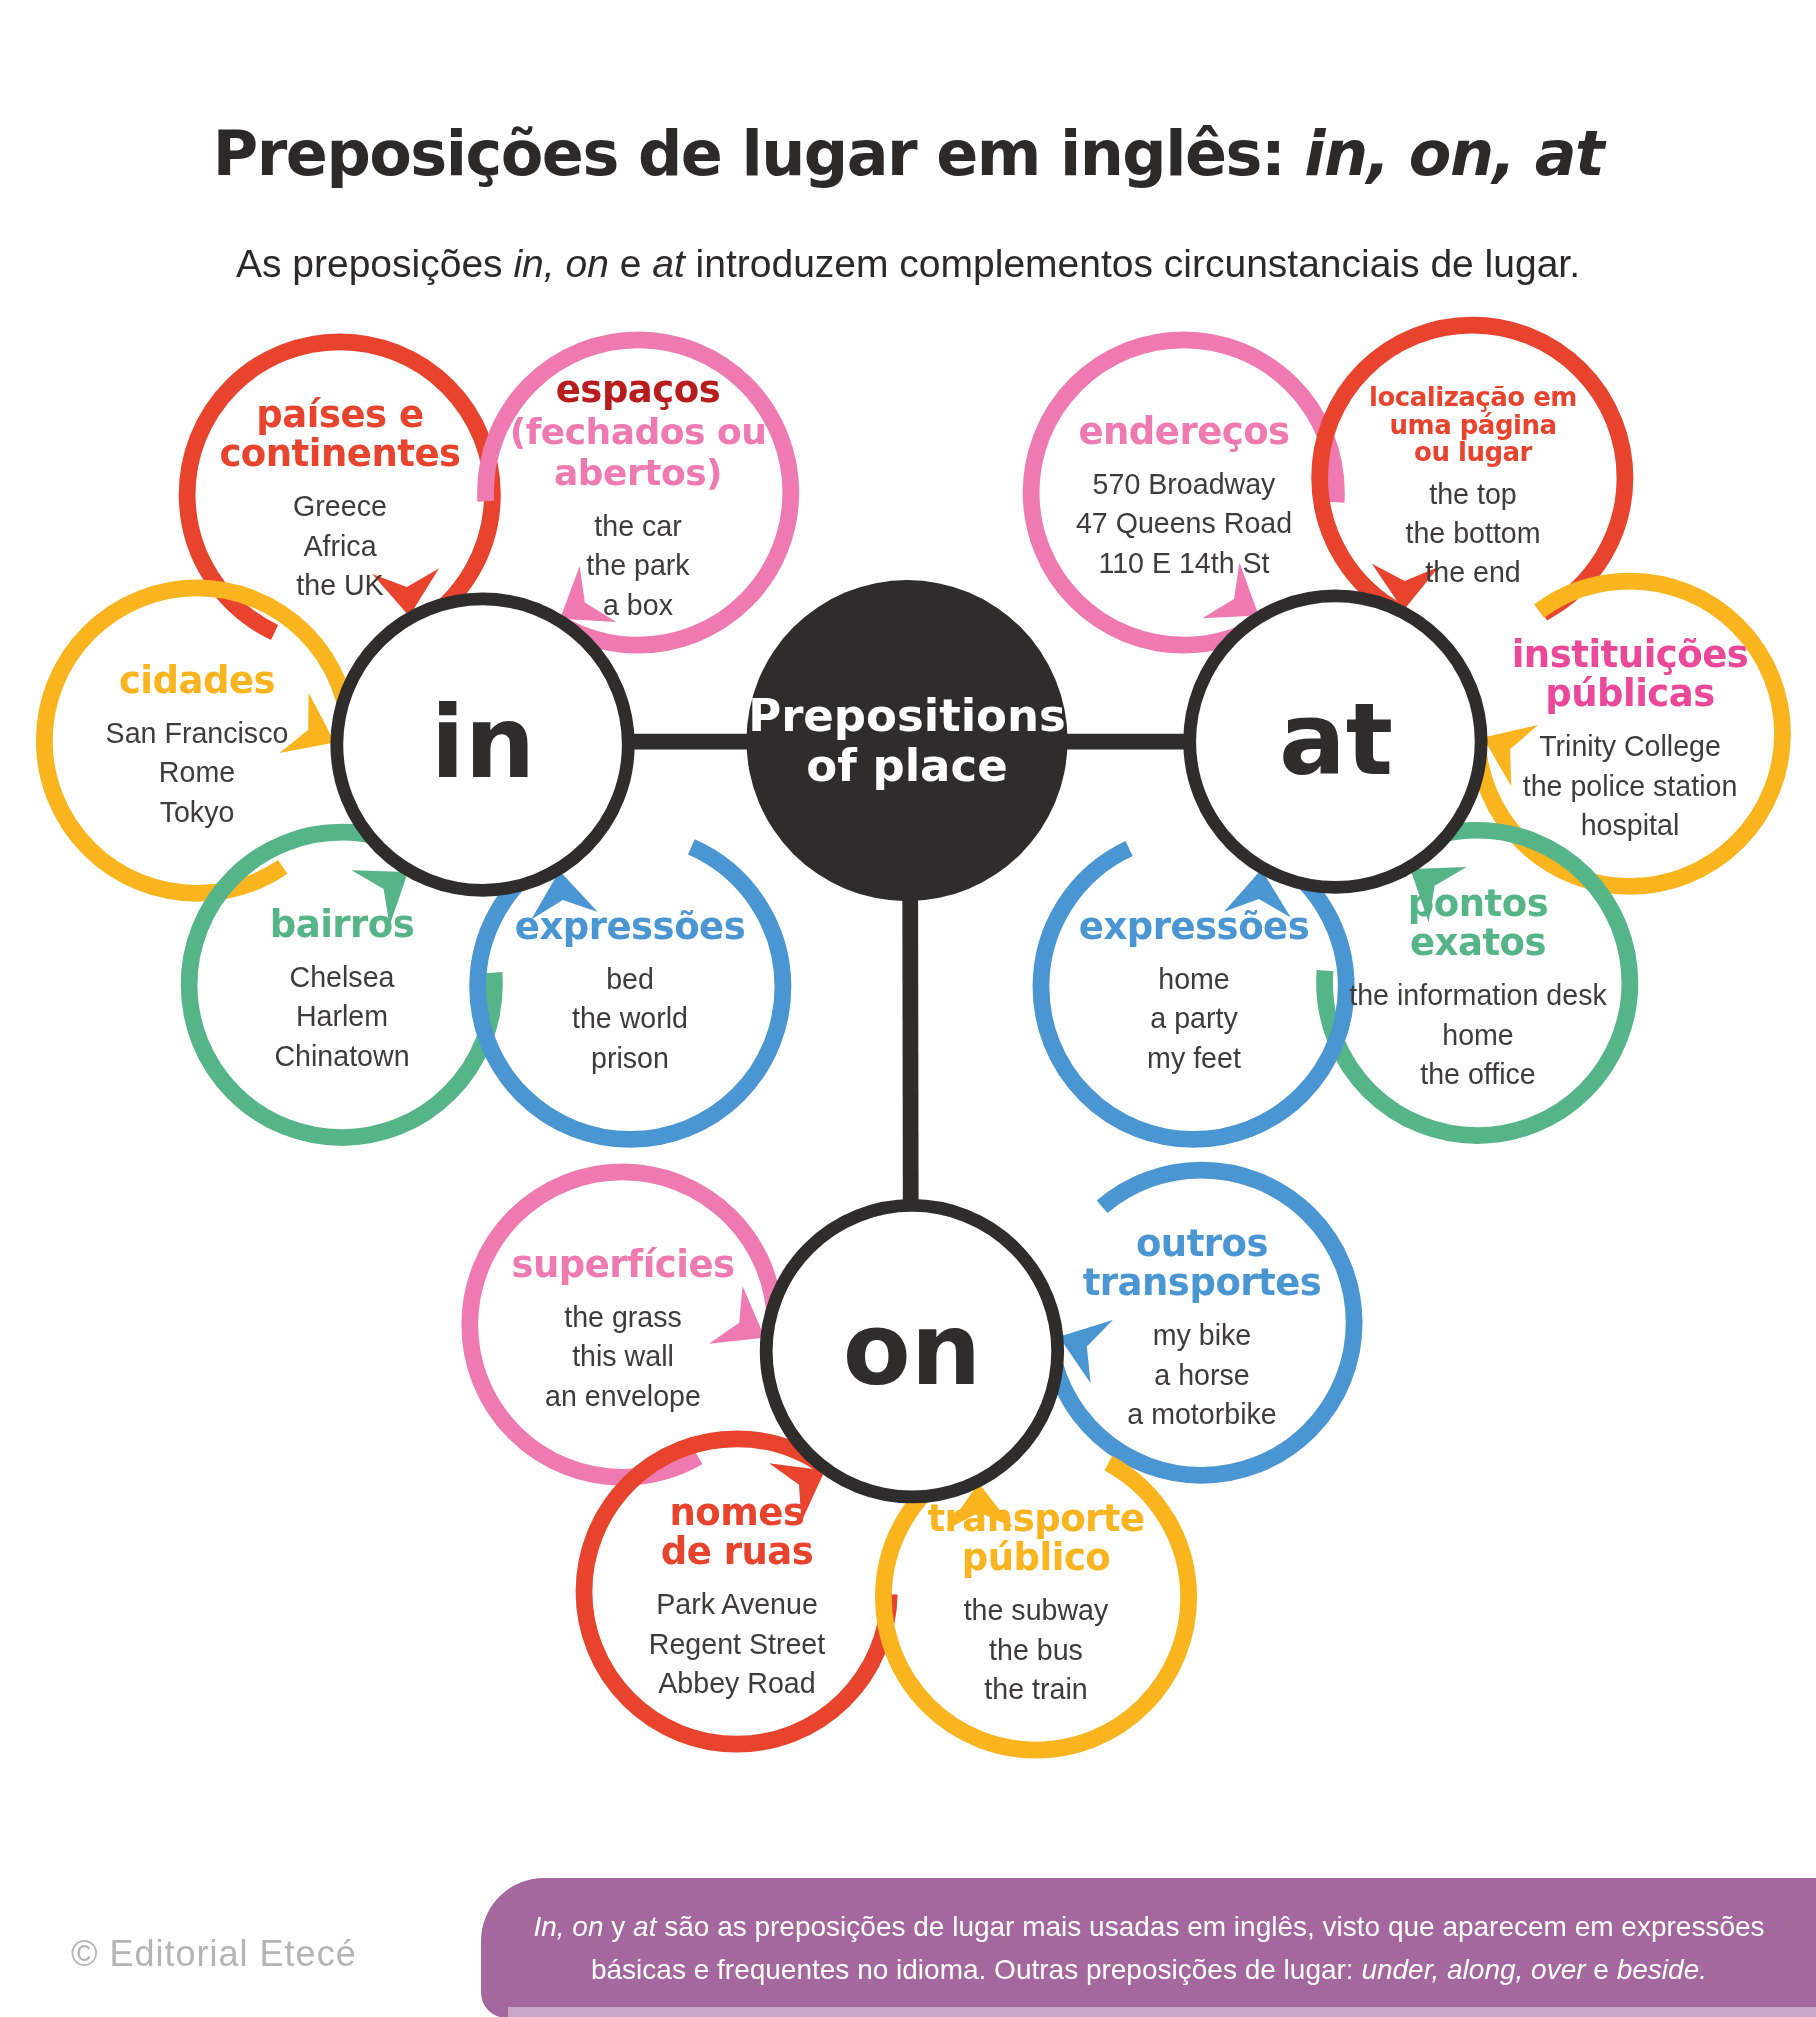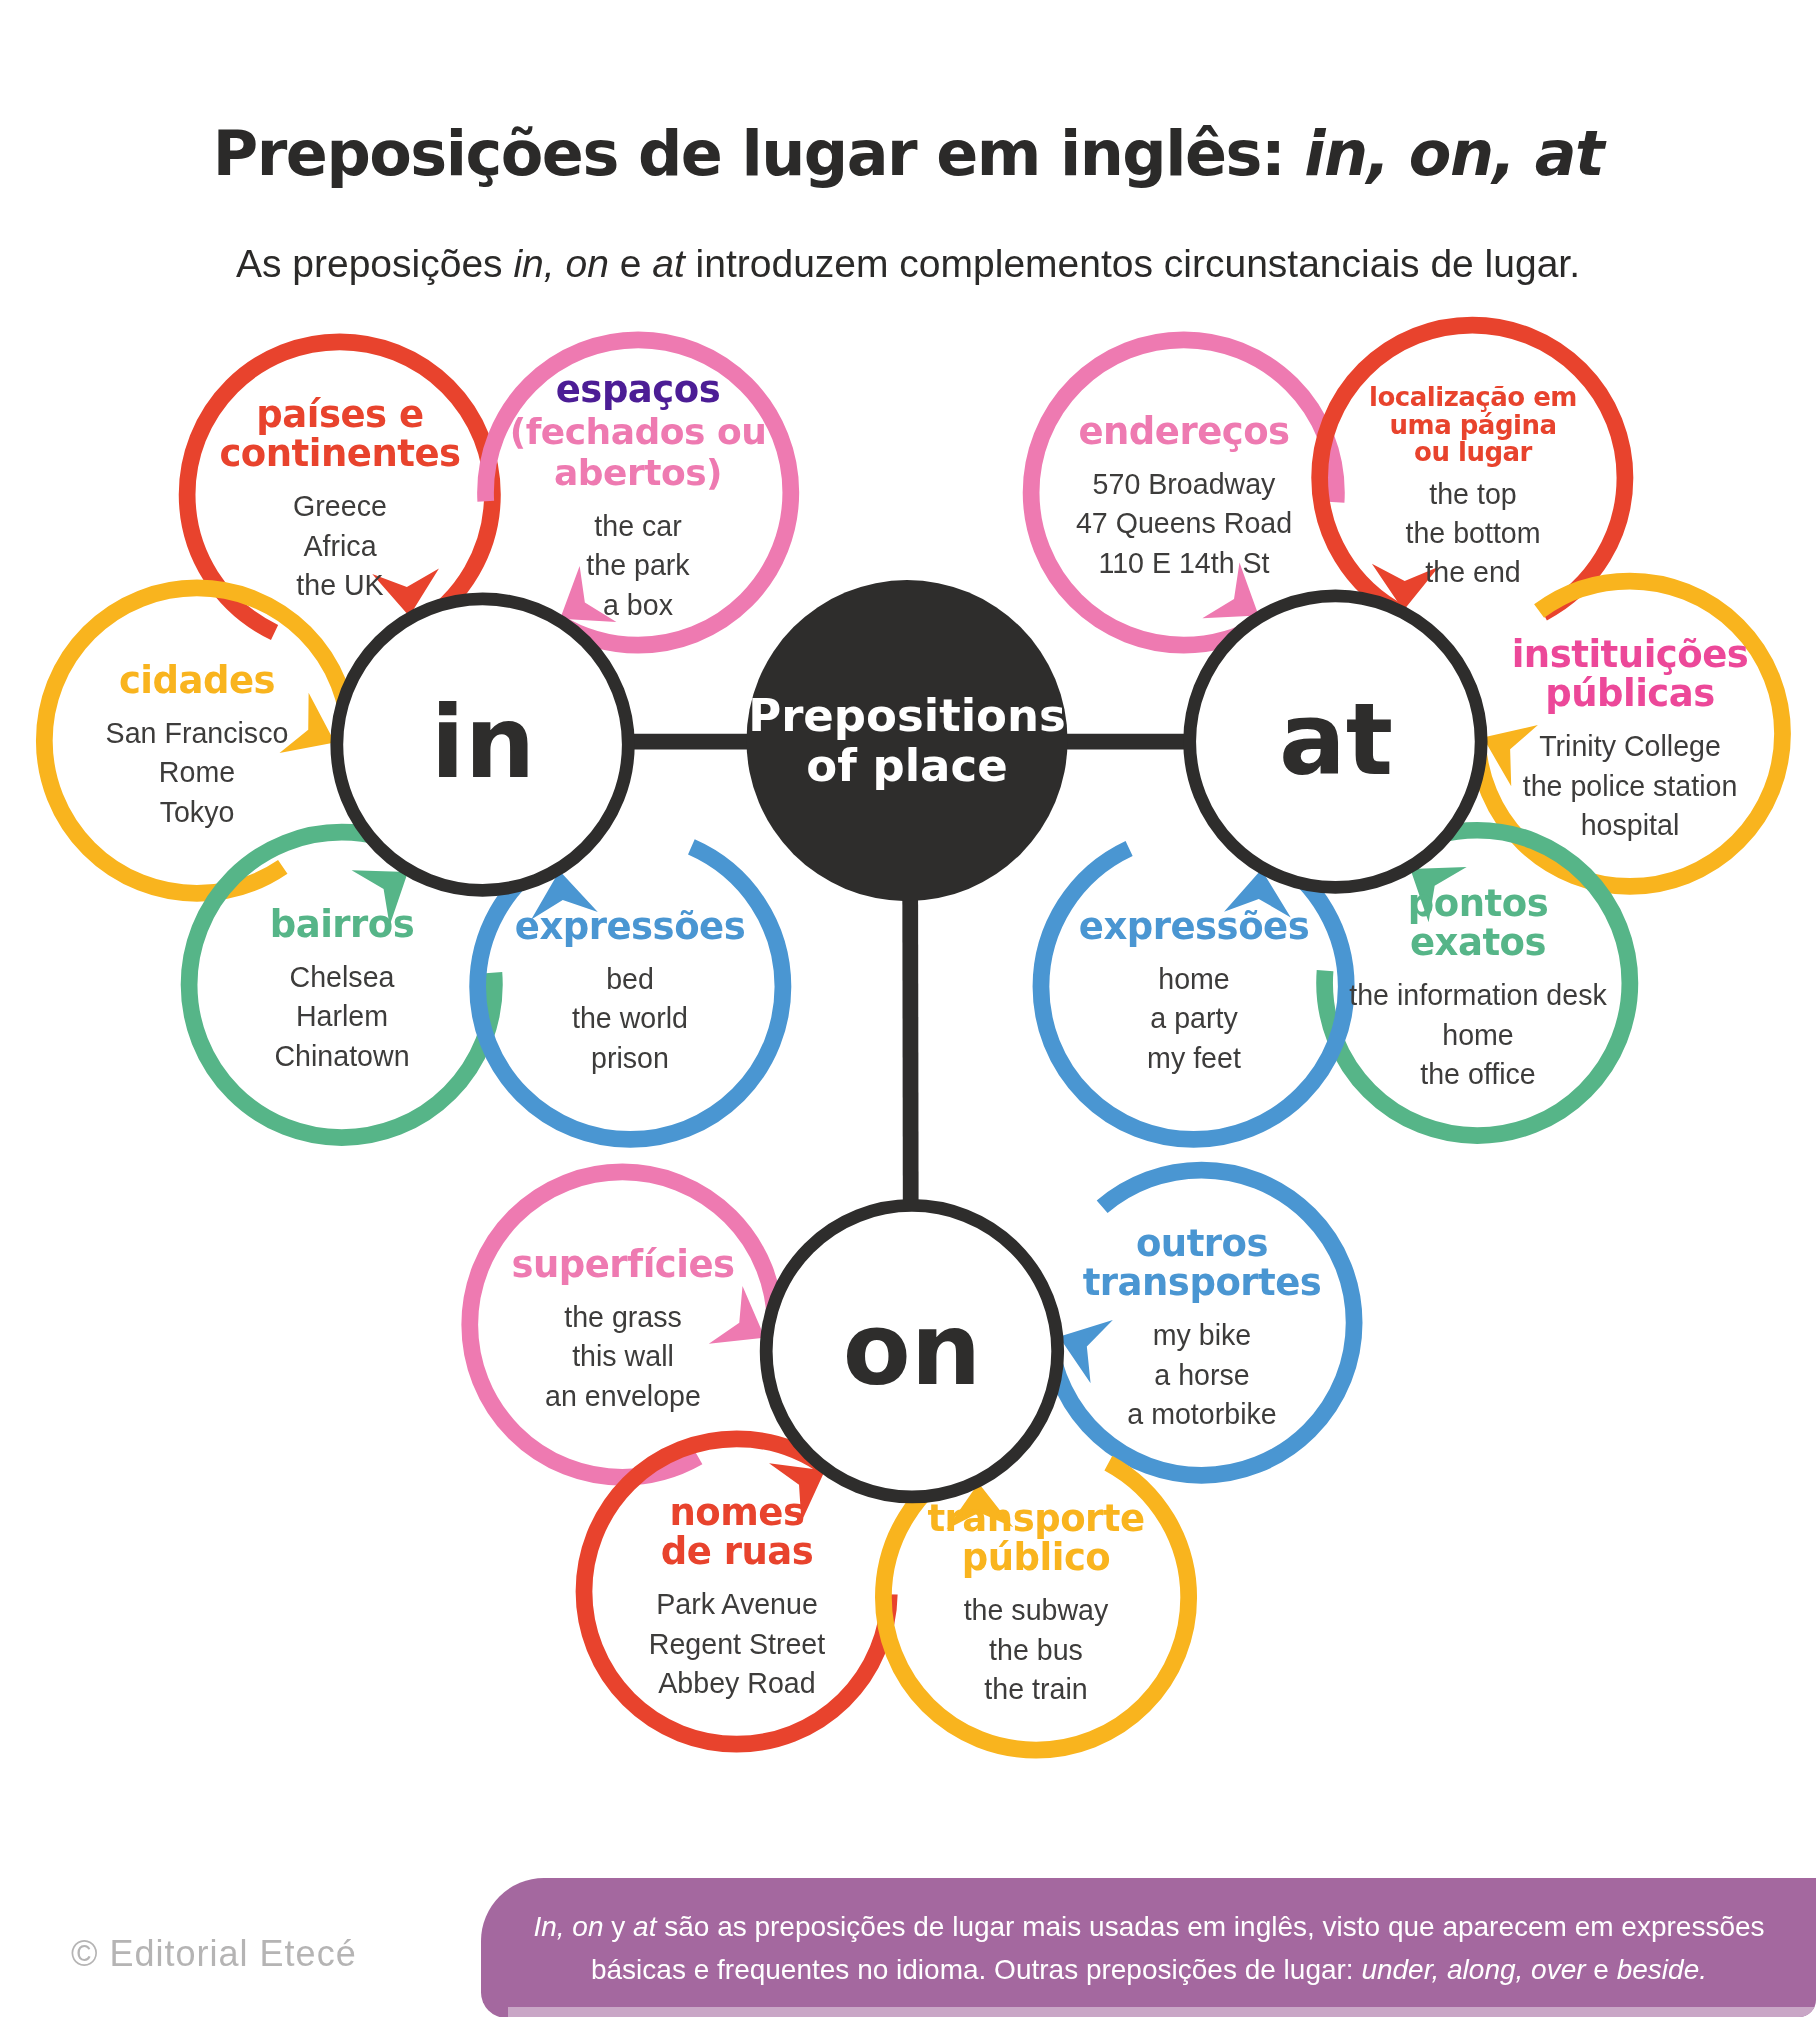--- a/index.html
+++ b/index.html
@@ -1,17 +1,17 @@
 <!DOCTYPE html>
 <html><head>
 <meta charset="utf-8">
 <style>
   html,body{margin:0;padding:0;background:#ffffff;}
   .page{position:relative;width:1816px;height:2017px;background:#ffffff;overflow:hidden;
-        font-family:"Liberation Sans",sans-serif;color:#2b2a29;border-radius:17px;}
+        font-family:"Liberation Sans",sans-serif;color:#2b2a29;}
   .title{position:absolute;top:75px;left:0;width:100%;text-align:center;
          font-family:"DejaVu Sans",sans-serif;font-weight:bold;font-size:62px;
          letter-spacing:-1.5px;color:#2b2a29;white-space:nowrap;}
   .title em{font-style:italic;}
   .subtitle{position:absolute;top:203px;left:0;width:100%;text-align:center;
             font-size:39px;font-weight:400;color:#2b2a29;white-space:nowrap;}
   .subtitle em{font-style:italic;}
   svg.diagram{position:absolute;left:0;top:0;}
   .prep-label{position:absolute;transform:translate(-50%,-53%);
               font-family:"DejaVu Sans",sans-serif;font-weight:bold;font-size:99px;
@@ -112,21 +112,21 @@
     <div class="sat-title" style="color: rgb(232, 67, 45);">países e
 continentes</div>
     <div class="sat-items">
       <div>Greece</div>
       <div>Africa</div>
       <div>the UK</div>
     </div>
   </div>
 
   <div class="sat-text" style="left:638px;top:498px;">
-    <div class="sat-title" style="color: #4c1d95;">espaços</div>
+    <div class="sat-title" style="color: #b91c1c;">espaços</div>
     <div class="sat-sub" style="color: rgb(238, 122, 177);">(fechados ou abertos)</div>
     <div class="sat-items">
       <div>the car</div>
       <div>the park</div>
       <div>a box</div>
     </div>
   </div>
 
   <div class="sat-text" style="left:197px;top:747px;">
     <div class="sat-title" style="color: rgb(249, 180, 30);">cidades</div>

